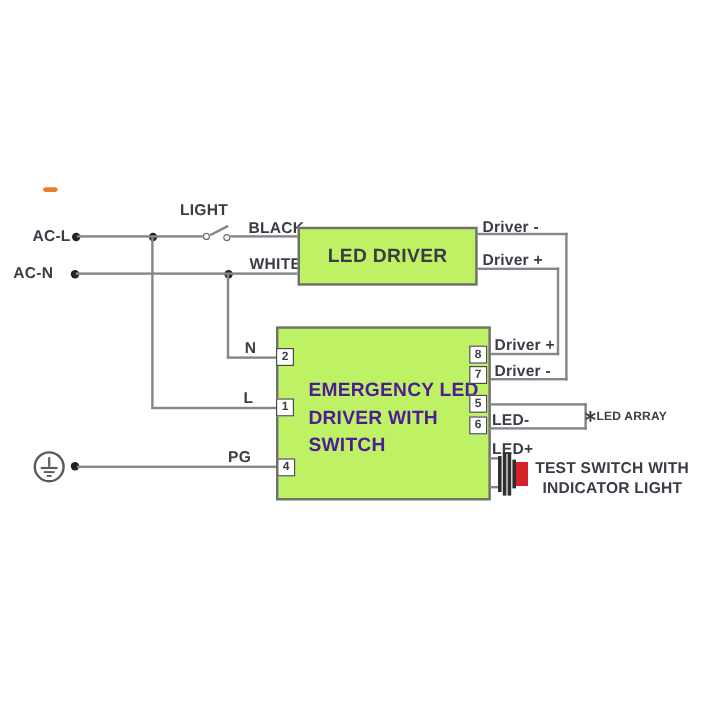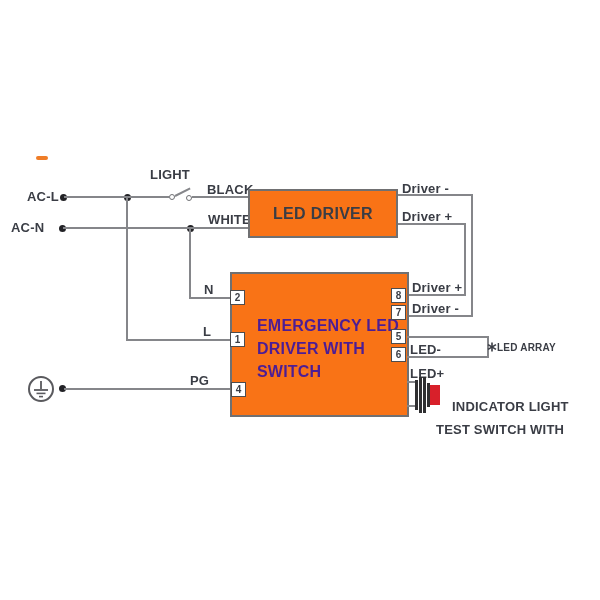--- a/index.html
+++ b/index.html
@@ -2,21 +2,21 @@
 <html><head>
 <meta charset="utf-8">
 <style>
   html,body{margin:0;padding:0;background:#fff;}
   .canvas{position:relative;width:600px;height:600px;background:#ffffff;overflow:hidden;
           font-family:"Liberation Sans", sans-serif;color:#3a3d45;}
   .lbl{position:absolute;font-size:13px;font-weight:600;color:#3a3d45;white-space:nowrap;letter-spacing:.2px;line-height:14px;}
   .wh{position:absolute;height:2px;background:#85868a;}
   .wv{position:absolute;width:2px;background:#85868a;}
   .dot{position:absolute;width:7px;height:7px;border-radius:50%;background:#222226;}
-  .box{position:absolute;border:2px solid #707072;background:#f97316;box-sizing:border-box;}
+  .box{position:absolute;border:2px solid #707072;background:#bef264;box-sizing:border-box;}
   .term{position:absolute;width:15px;height:15px;box-sizing:border-box;border:1.5px solid #4c4c4e;
         background:#fff;font-size:10px;font-weight:700;color:#3a3d45;
         display:flex;align-items:center;justify-content:center;z-index:3;}
   .sw-circle{position:absolute;width:4px;height:4px;border:1.5px solid #6f7074;border-radius:50%;background:#fff;}
   .blade{position:absolute;width:17px;height:2px;background:#85868a;transform:rotate(-27deg);transform-origin:left center;}
   .btn-bar{position:absolute;background:#2f2f31;}
   .btn-red{position:absolute;background:#d8202a;}
   .accent{position:absolute;left:36px;top:156px;width:12px;height:4px;border-radius:2px;background:#ef7d27;}
   .boxtitle{width:100%;height:100%;display:flex;align-items:center;justify-content:center;
             font-size:16px;font-weight:600;letter-spacing:.3px;color:#3a3d45;}
@@ -114,16 +114,16 @@
 
   <div class="wh" style="left:407px;top:381px;width:10px;"></div>
   <div class="wh" style="left:407px;top:405px;width:10px;"></div>
   <div>
     <div class="btn-bar" style="left:415px;top:380px;width:3px;height:30px;"></div>
     <div class="btn-bar" style="left:419px;top:377px;width:3px;height:36px;"></div>
     <div class="btn-bar" style="left:423px;top:377px;width:3px;height:36px;"></div>
     <div class="btn-bar" style="left:427px;top:383px;width:3px;height:24px;"></div>
     <div class="btn-red" style="left:430px;top:385px;width:10px;height:20px;"></div>
   </div>
-  <div class="lbl" style="left:436px;top:383px;margin-top:40px;">TEST SWITCH WITH</div>
+  <div class="lbl" style="left:446px;top:383px;">TEST SWITCH WITH</div>
   <div class="lbl" style="left:452px;top:400px;">INDICATOR LIGHT</div>
 
 </div>
 
 </body></html>

